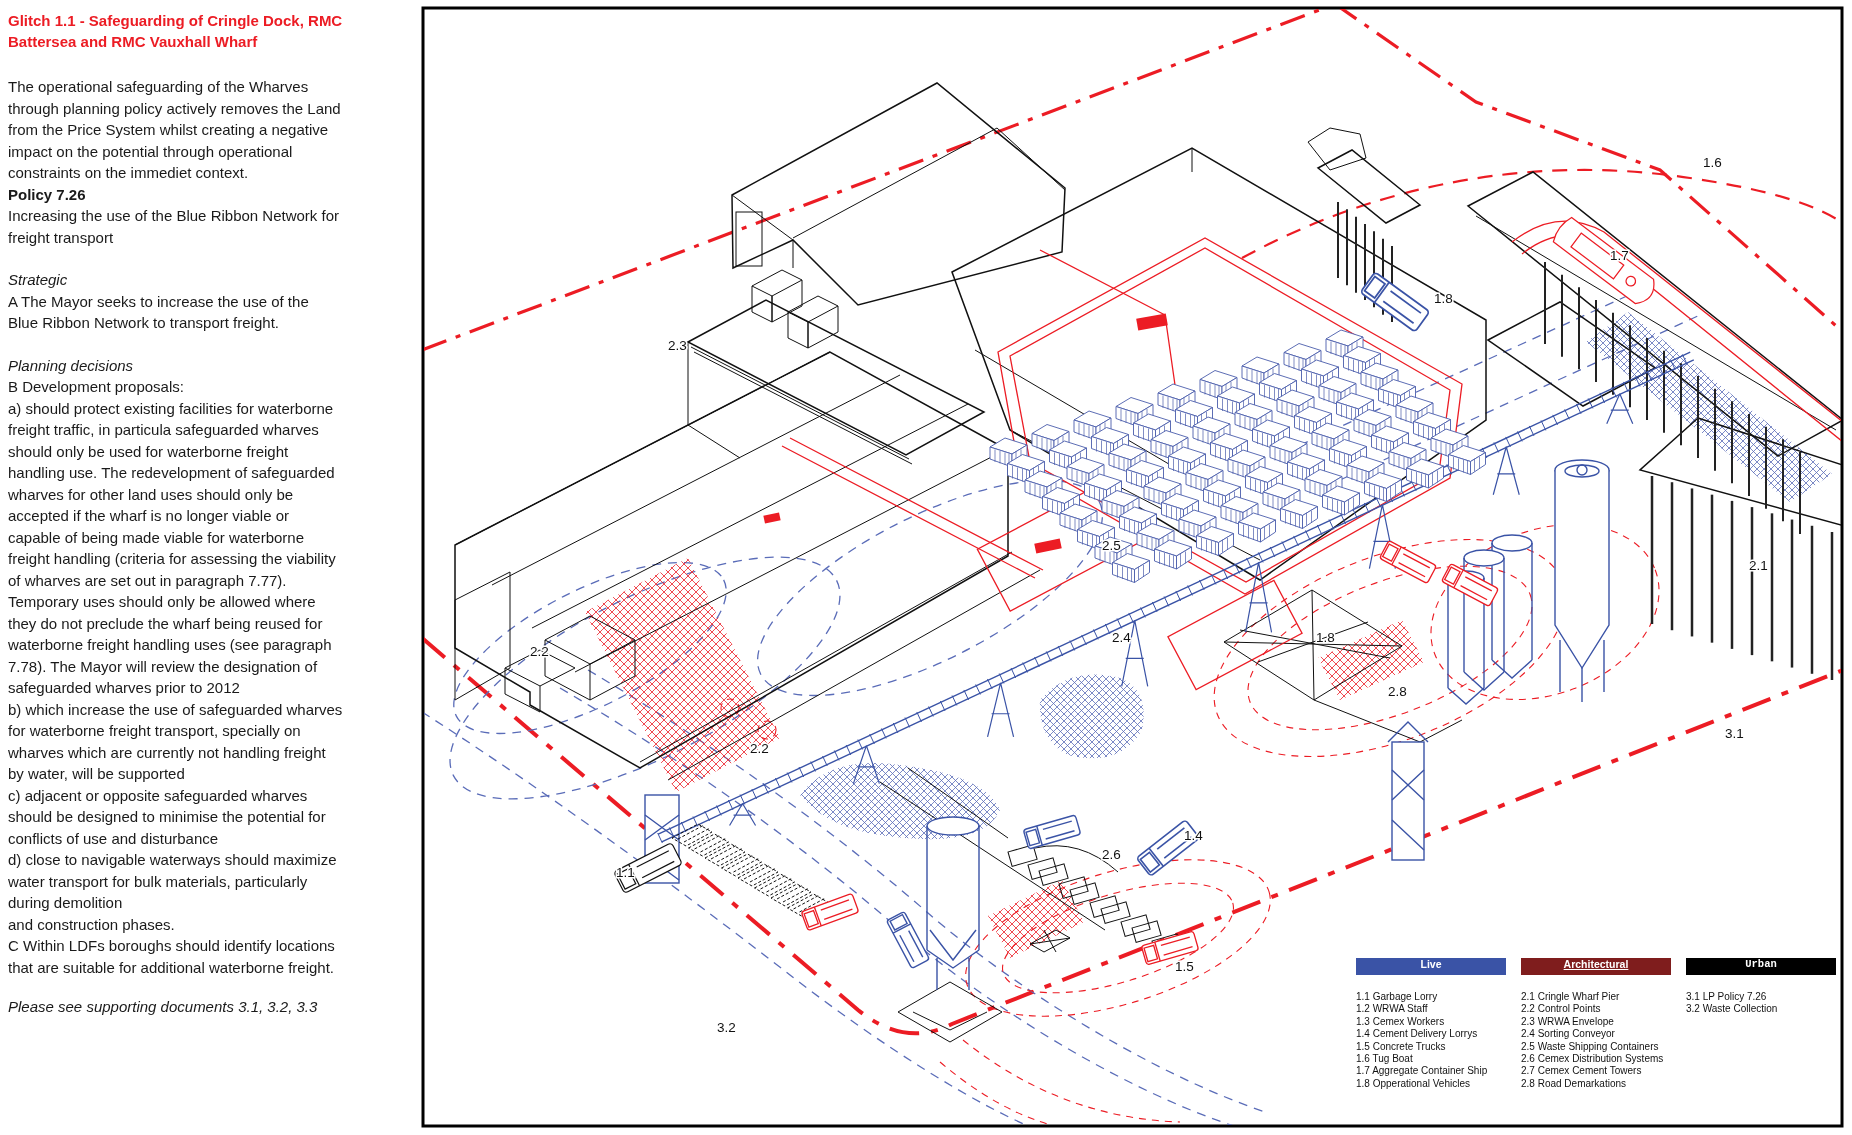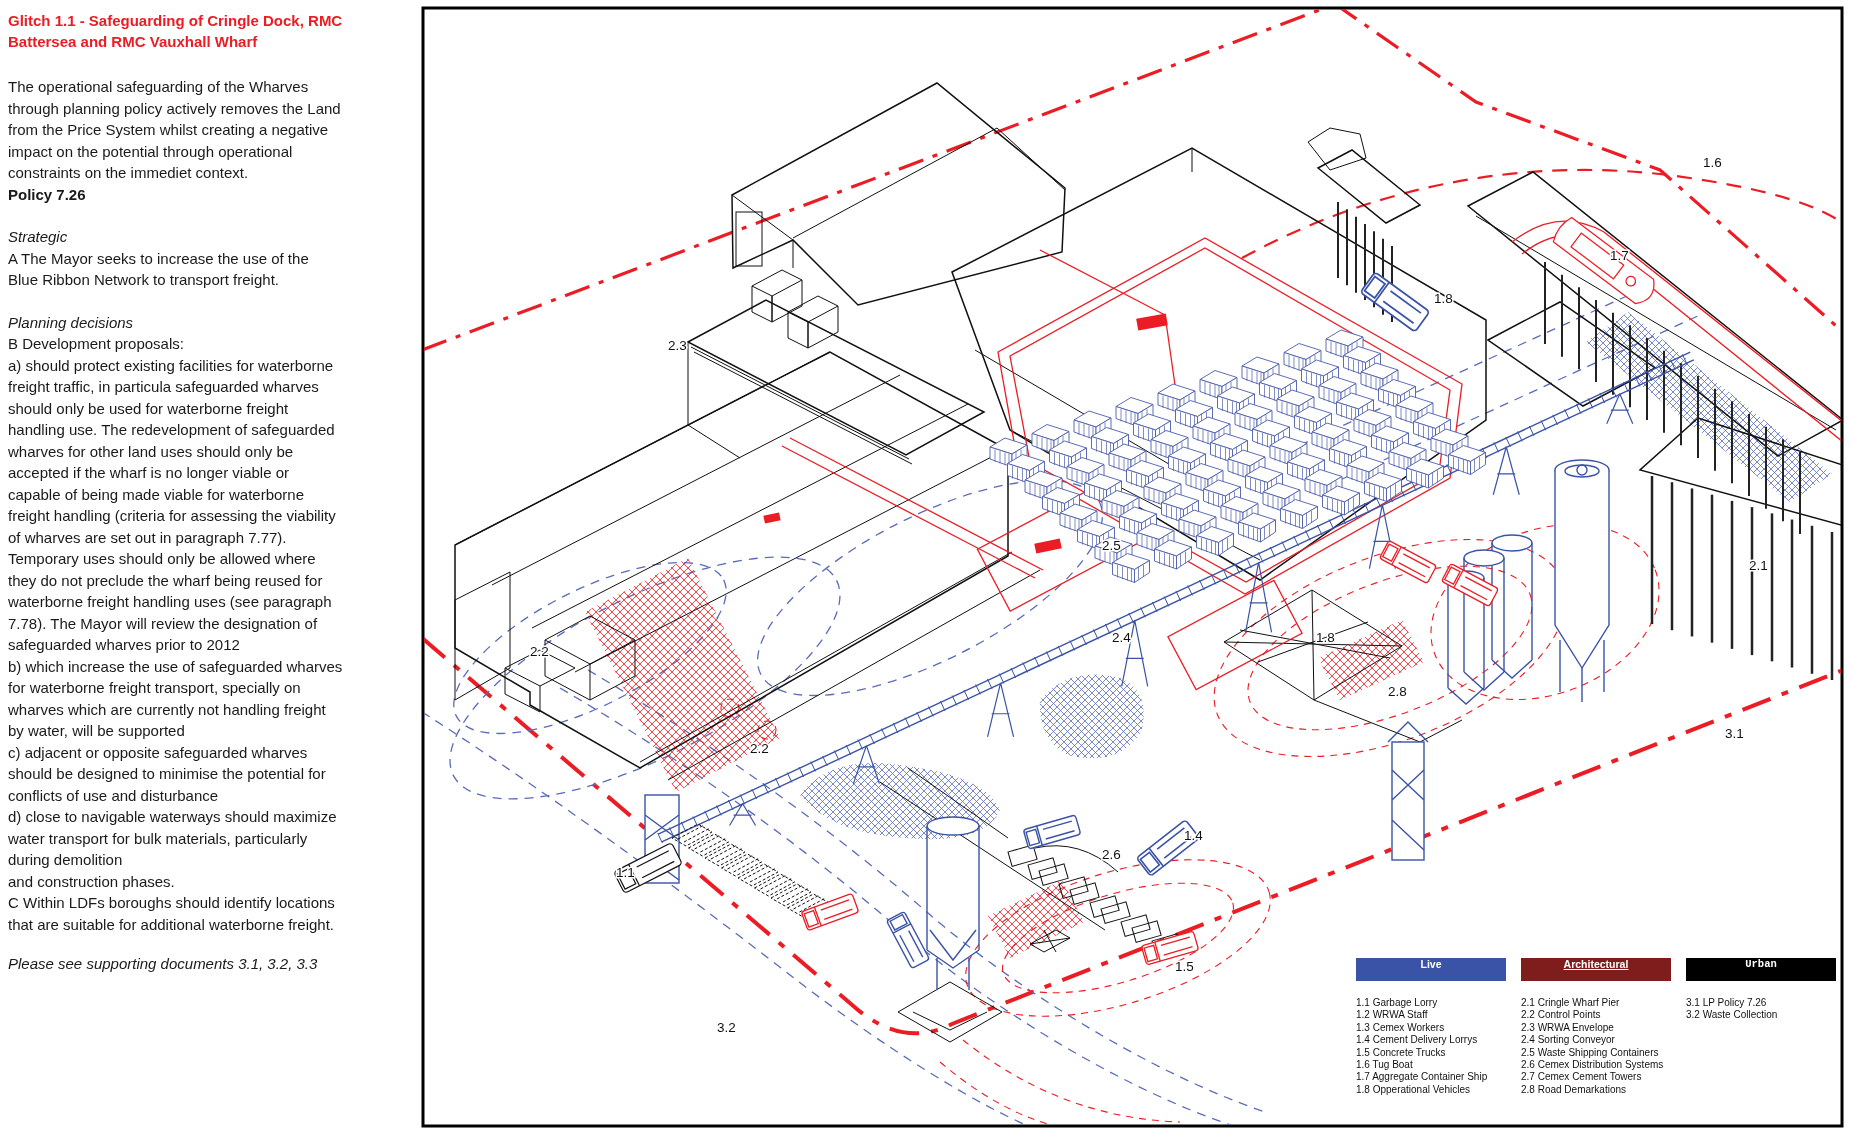--- a/index.html
+++ b/index.html
@@ -25,37 +25,39 @@
   .bdash{fill:none;stroke:#5a6cb8;stroke-width:1.3px;stroke-dasharray:9 7;}
   .roadmain{fill:none;stroke:#EC1C24;stroke-width:4px;stroke-dasharray:30 12 7 12;}
   .boundary{fill:none;stroke:#EC1C24;stroke-width:3.2px;stroke-dasharray:26 10 5 10;}
   .curve16{fill:none;stroke:#EC1C24;stroke-width:2.2px;stroke-dasharray:15 10;}
   .bin{fill:none;stroke:#111;stroke-width:1px;stroke-dasharray:3 2;}
   .ann{font:13.5px "Liberation Sans",sans-serif;fill:#111;paint-order:stroke;stroke:#fff;stroke-width:3px;}
 
   
   #legend{position:absolute;left:1356px;top:958px;width:482px;height:150px;}
   .legend-col{position:absolute;top:0;width:150px;}
-  .legend-head{height:23px;line-height:13px;text-align:center;color:#fff;font-size:10.5px;font-weight:bold;}
+  .legend-head{height:17px;line-height:13px;text-align:center;color:#fff;font-size:10.5px;font-weight:bold;}
   .legend-items{margin-top:16px;font-size:10px;line-height:12.4px;white-space:nowrap;color:#111;}
 </style>
 </head>
 <body>
 
 <div id="stage">
 
   <div id="panel">
     <div class="title">Glitch 1.1 - Safeguarding of Cringle Dock, RMC
 Battersea and RMC Vauxhall Wharf</div>
     <div class="blk n mt1">The operational safeguarding of the Wharves
 through planning policy actively removes the Land
 from the Price System whilst creating a negative
 impact on the potential through operational
 constraints on the immediet context.</div>
     <div class="blk h mt2">Policy 7.26</div>
+    <div class="blk n">Increasing the use of the Blue Ribbon Network for
+freight transport</div>
     <div class="blk i mt3">Strategic</div>
     <div class="blk n">A The Mayor seeks to increase the use of the
 Blue Ribbon Network to transport freight.</div>
     <div class="blk i mt3">Planning decisions</div>
     <div class="blk n">B Development proposals:
 a) should protect existing facilities for waterborne
 freight traffic, in particula safeguarded wharves
 should only be used for waterborne freight
 handling use. The redevelopment of safeguarded
 wharves for other land uses should only be

